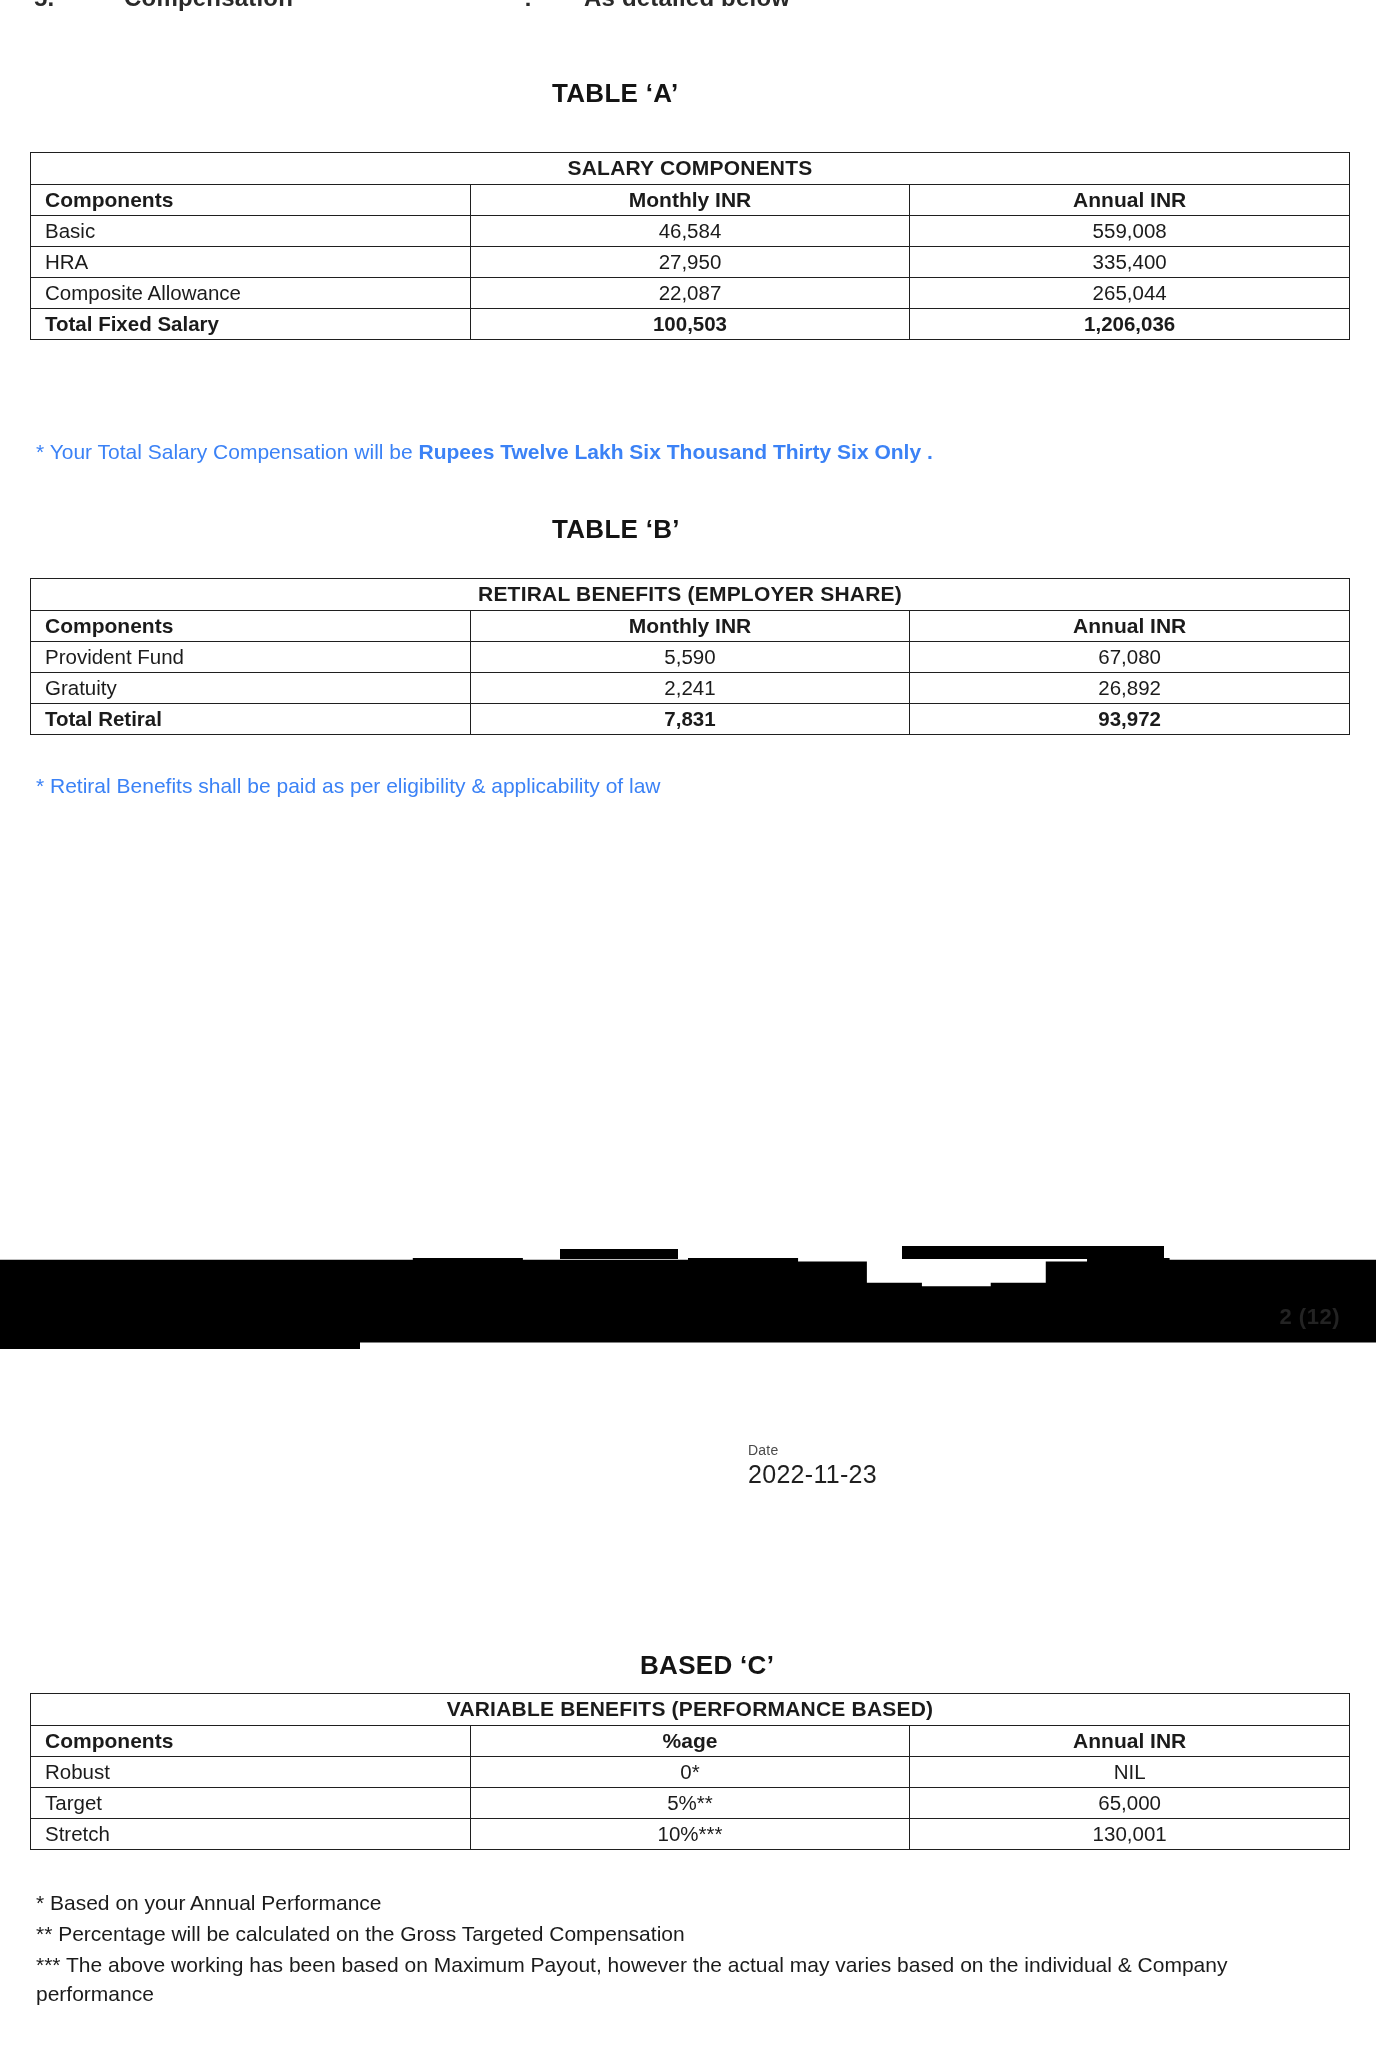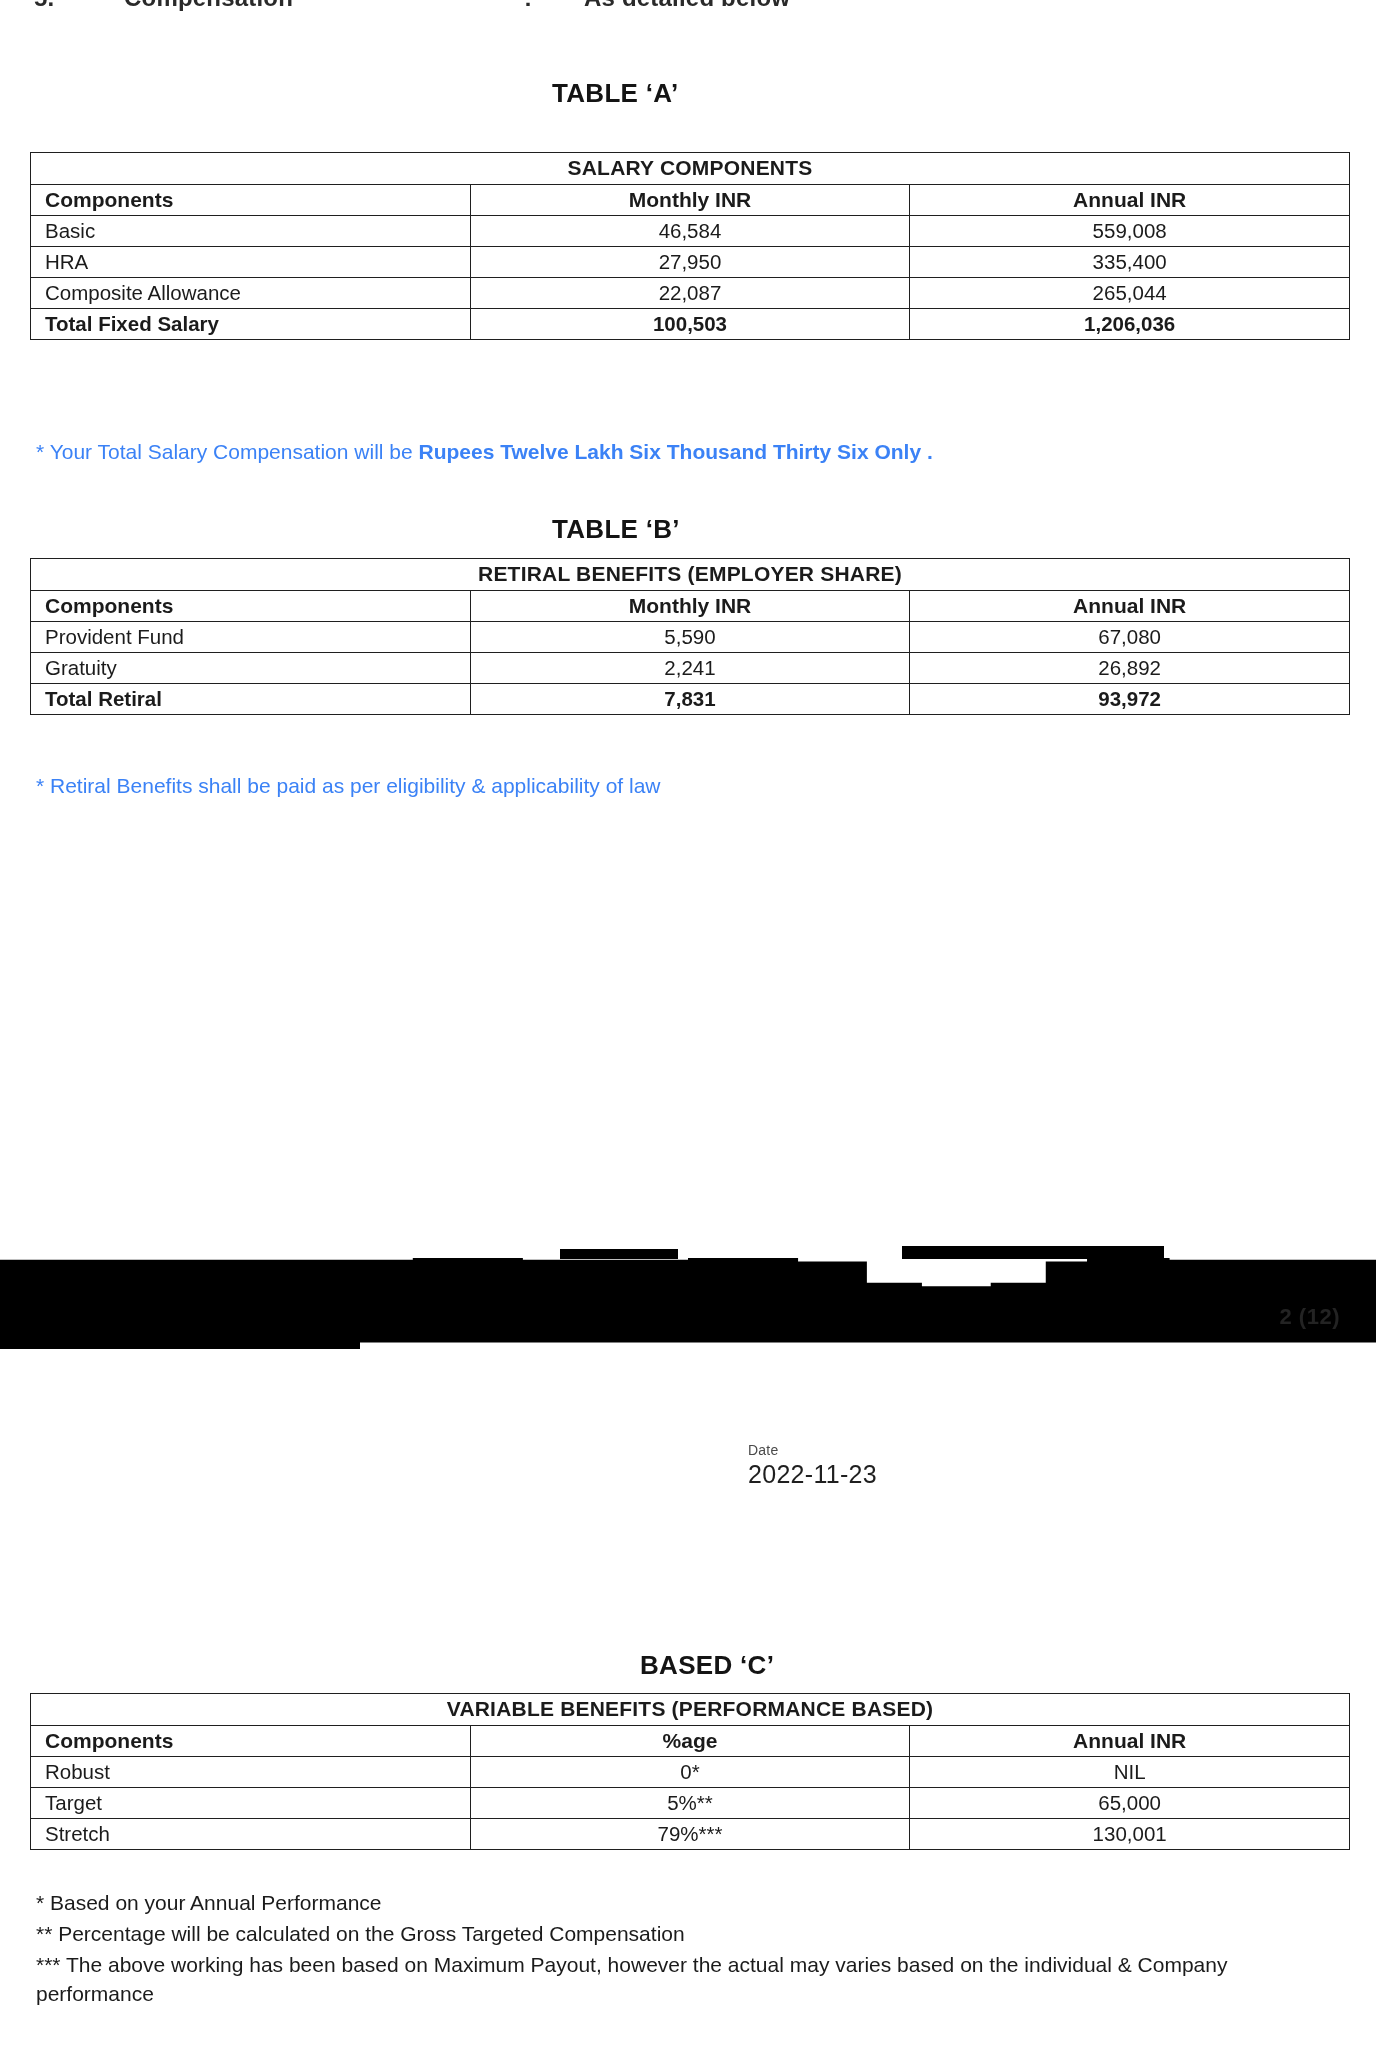--- a/index.html
+++ b/index.html
@@ -203,21 +203,21 @@
     <td class="c-mid">100,503</td>
     <td class="c-right">1,206,036</td>
   </tr>
 </tbody>
   </table>
 
 <div class="note" style="top:438px;"><span>* Your Total Salary Compensation will be </span><b>Rupees Twelve Lakh Six Thousand Thirty Six Only .</b></div>
 
 <div class="table-title" style="left:552px; top:514px;">TABLE ‘B’</div>
 
-<table class="doc-table" style="top:558px;">
+<table class="doc-table" style="top:578px;">
   <tbody>
       <tr>
     <td class="tbl-banner" colspan="3">RETIRAL BENEFITS (EMPLOYER SHARE)</td>
   </tr>
   <tr class="tbl-head">
     <td class="c-label">Components</td>
     <td class="c-mid">Monthly INR</td>
     <td class="c-right">Annual INR</td>
   </tr>
   <tr>
@@ -269,21 +269,21 @@
     <td class="c-mid">0*</td>
     <td class="c-right">NIL</td>
   </tr>
   <tr>
     <td class="c-label">Target</td>
     <td class="c-mid">5%**</td>
     <td class="c-right">65,000</td>
   </tr>
   <tr>
     <td class="c-label">Stretch</td>
-    <td class="c-mid">79%***</td>
+    <td class="c-mid">10%***</td>
     <td class="c-right">130,001</td>
   </tr>
 </tbody>
   </table>
 
 <div class="note-block" style="top:1888px;">
   <div>* Based on your Annual Performance</div>
   <div>** Percentage will be calculated on the Gross Targeted Compensation</div>
   <div>*** The above working has been based on Maximum Payout, however the actual may varies based on the individual &amp; Company performance</div>
 </div>

